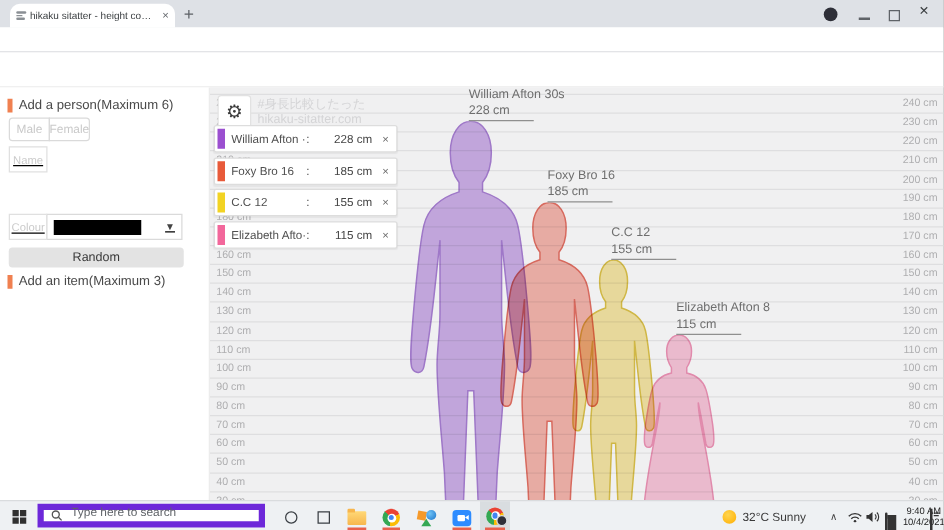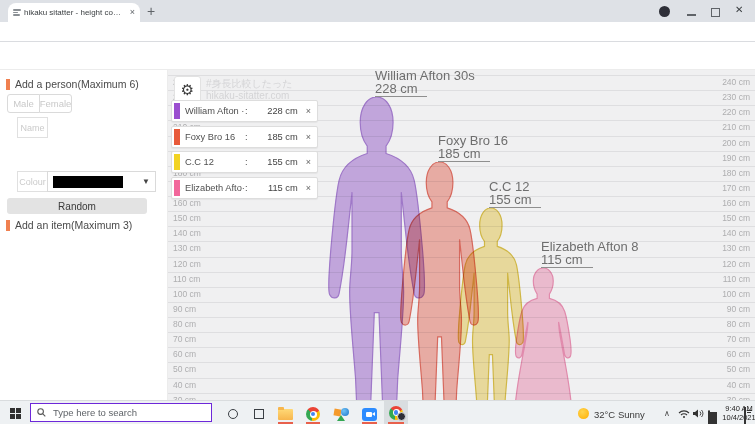--- a/index.html
+++ b/index.html
@@ -43,21 +43,21 @@
   .lang-pill{display:flex;align-items:center;gap:3px;border:1px solid #c9c9c9;border-radius:10px;padding:2px 7px;}
   .lang-pill span{font-size:8.5px;color:#333;}
   .lang-chev{font-size:7px;color:#555;}
 
   
   .sidebar{left:0;top:70px;width:168px;height:330px;background:#fff;border-right:1px solid #ececec;box-sizing:border-box;}
   .sec-title{display:flex;align-items:center;font-size:10.5px;color:#4a4a4a;}
   .sec-title .bar{width:4px;height:11px;background:#f08050;margin-right:5px;flex:none;}
   .gender-btn{width:33px;height:19px;border:1px solid #dadada;background:#fff;font-size:9.5px;color:#c9c9c9;
     display:flex;align-items:center;justify-content:center;box-sizing:border-box;}
-  .form-row{display:flex;position:absolute;left:17px;height:21px;}
+  .form-row{display:flex;position:absolute;left:7px;height:21px;text-decoration:underline;}
   .f-label{width:31px;border:1px solid #e0e0e0;color:#cbcbcb;font-size:9px;display:flex;align-items:center;
     justify-content:center;box-sizing:border-box;background:#fff;}
   .f-input{border:1px solid #dadada;margin-left:-1px;font-size:10px;color:#333;padding:0 0 0 5px;box-sizing:border-box;outline:none;
     font-family:"Liberation Sans",sans-serif;}
   .f-input::placeholder{color:#b3b3b3;}
   .sq-btn{width:23px;border:1px solid #dadada;margin-left:-1px;background:#fff;display:flex;align-items:center;
     justify-content:center;color:#8a8a8a;font-size:11px;box-sizing:border-box;}
   .colour-ctrl{width:109px;border:1px solid #dadada;margin-left:-1px;display:flex;align-items:center;box-sizing:border-box;background:#fff;}
   .swatch{width:70px;height:12px;background:#000;margin-left:5px;}
   .dd-arrow{margin-left:auto;margin-right:5px;font-size:8px;color:#444;}
@@ -76,29 +76,29 @@
   .gear-box span{font-size:15px;color:#3a3a3a;line-height:15px;}
   .wm{left:38px;top:8px;font-size:10px;color:#d4d4d6;line-height:12px;}
   .person-card{position:absolute;left:3px;width:147px;height:22px;background:#fff;border:1px solid #ddd;border-radius:2px;
     display:flex;align-items:center;box-shadow:0 1px 1px rgba(0,0,0,.05);box-sizing:border-box;z-index:5;}
   .card-bar{width:6px;align-self:stretch;margin:2px 0 2px 2px;flex:none;}
   .card-name{font-size:9.3px;color:#4f4f4f;margin-left:5px;width:60px;white-space:nowrap;overflow:hidden;flex:none;}
   .card-colon{font-size:9.3px;color:#4f4f4f;width:8px;flex:none;}
   .card-value{font-size:9.3px;color:#444;margin-left:auto;white-space:nowrap;}
   .card-close{font-size:9px;color:#666;margin:0 6px 0 8px;flex:none;}
   .fig{position:absolute;mix-blend-mode:multiply;}
-  .fig-label{position:absolute;font-size:13px;color:#6e6e6e;line-height:13px;white-space:nowrap;z-index:3;}
+  .fig-label{position:absolute;font-size:10px;color:#6e6e6e;line-height:13px;white-space:nowrap;z-index:3;}
   .fig-cm{display:inline-block;border-bottom:1px solid #8f8f8f;min-width:52px;padding-bottom:1px;}
 
   
   .taskbar{left:0;top:400px;width:755px;height:24px;background:#eef1f3;border-top:1px solid #d9dcde;box-sizing:border-box;}
   .winlogo{left:10px;top:7px;width:11px;height:11px;display:grid;grid-template-columns:5px 5px;grid-template-rows:5px 5px;gap:1px;}
   .winlogo i{background:#303030;}
-  .tsearch{left:30px;top:2px;width:182px;height:19px;background:#fff;border:1px solid #6d28d9;display:flex;
-    align-items:center;padding:0 6px;box-sizing:border-box;}
+  .tsearch{left:30px;top:2px;width:182px;height:19px;background:#fff;border:5px solid #6d28d9;display:flex;
+    align-items:flex-end;padding:0 6px;box-sizing:border-box;}
   .tsearch input{border:none;outline:none;font-size:9.5px;color:#444;margin-left:5px;width:140px;background:transparent;
     font-family:"Liberation Sans",sans-serif;}
   .tsearch input::placeholder{color:#5f6368;}
   .tb-ico{position:absolute;top:4px;width:22px;height:18px;display:flex;align-items:center;justify-content:center;}
   .run-line{position:absolute;bottom:0;height:2px;background:#e8604c;}
   .cortana{width:10px;height:10px;border:1.5px solid #3a3f44;border-radius:50%;box-sizing:border-box;}
   .taskview{width:10px;height:10px;border:1.2px solid #3a3f44;box-sizing:border-box;position:relative;background:#eef1f3;}
   .folder{width:15px;height:11px;background:linear-gradient(#ffd977,#f7b64d);border-radius:1px;position:relative;}
   .folder:before{content:"";position:absolute;top:-2px;left:0;width:6px;height:3px;background:#f7b64d;border-radius:1px 1px 0 0;}
   .chrome-ico{width:14px;height:14px;border-radius:50%;position:relative;

